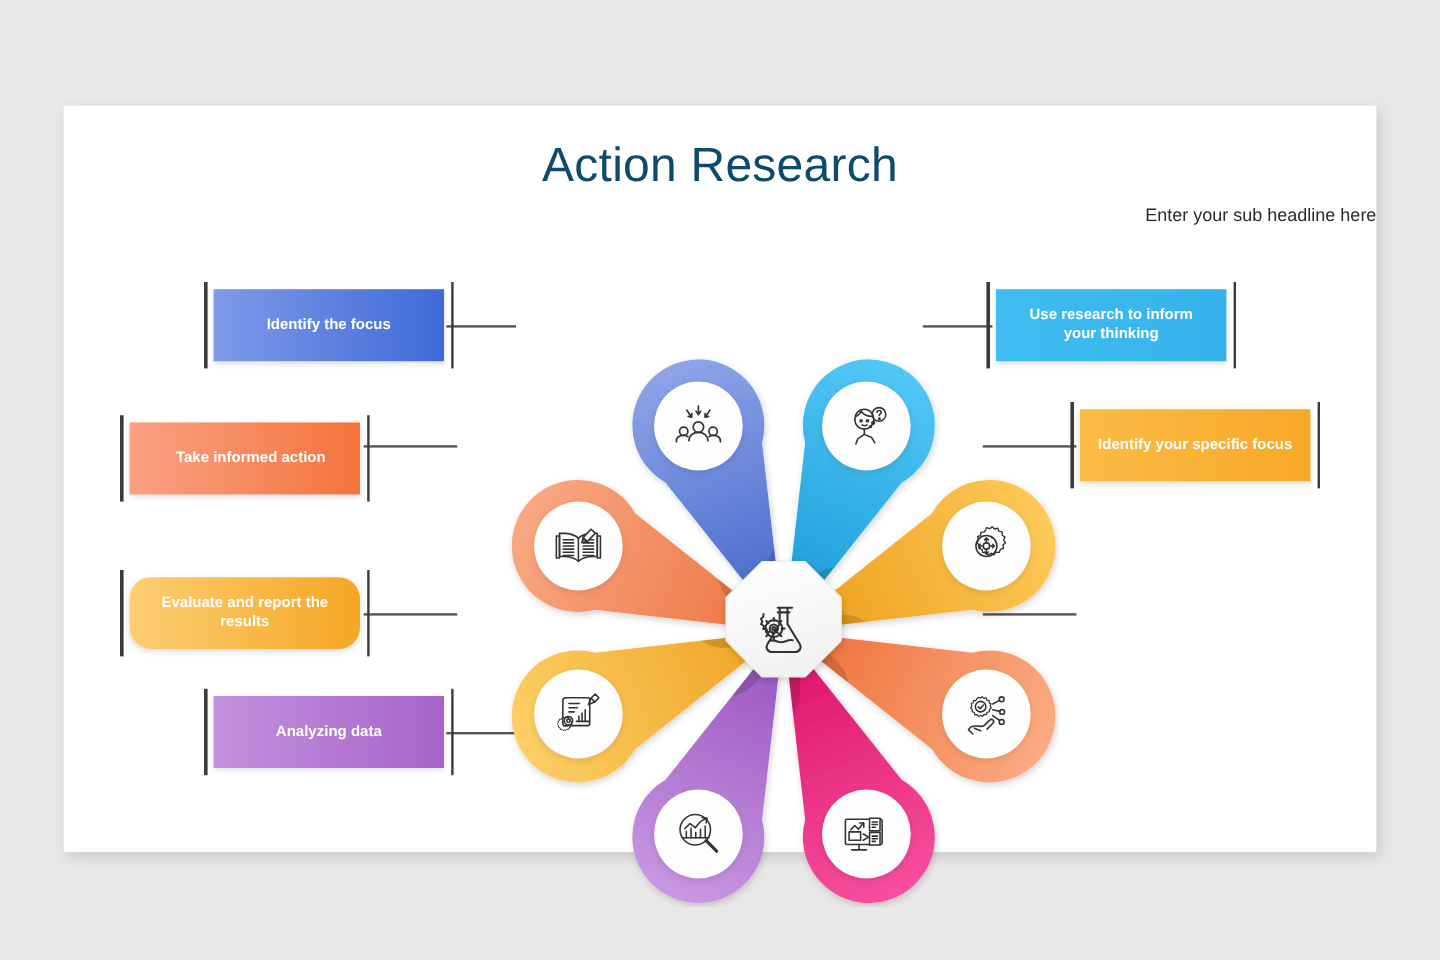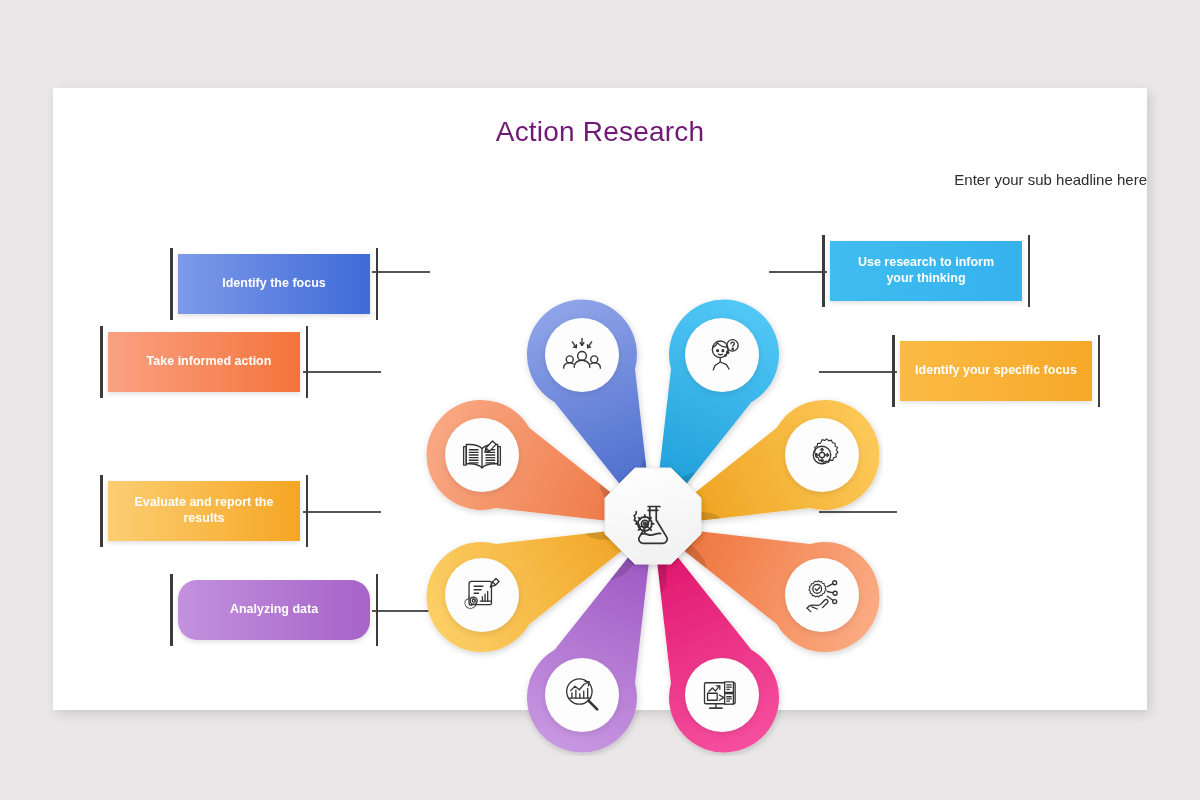--- a/index.html
+++ b/index.html
@@ -24,23 +24,23 @@
     height: 622px;
     background: #ffffff;
     box-shadow: 3px 4px 11px rgba(0,0,0,0.13);
   }
   #slide-title {
     position: absolute;
     left: 0;
     top: 28px;
     width: 100%;
     text-align: center;
-    font-size: 28px;
+    font-size: 40px;
     font-weight: 400;
-    color: #701a75;
+    color: #0c4a6e;
     letter-spacing: 0.2px;
   }
   #slide-subtitle {
     position: absolute;
     left: 0;
     top: 83px;
     width: 100%;
     text-align: right;
     font-size: 15px;
     font-weight: 400;
@@ -375,39 +375,39 @@
           <path d="M13.4 31.5c3-1.6 5.5 1 8.6 1 3.6 0 5.8-2.6 9-1.5"></path>
           <path d="M17 15.5l-2.3-.9-1.9 1.5-1.9-1.8-2.4.8-.9-2.5-2.4-.4V9.6L2.9 8.3 4 6 2.7 4l2-1.9.3-2.4" transform="translate(4,11) scale(0.92)"></path>
           <circle cx="16.5" cy="22" r="6.5"></circle>
           <circle cx="16.5" cy="22" r="3.2"></circle>
           <circle cx="16.5" cy="22" r="1.2"></circle>
           <path d="M16.5 13.8v2.2M16.5 28v2.2M8.3 22h2.2M22.5 22h2.2M10.7 16.2l1.6 1.6M20.7 26.2l1.6 1.6M22.3 16.2l-1.6 1.6M12.3 26.2l-1.6 1.6"></path>
         </svg>
       </div>
     </div>
 
-    <div class="label-box" style="left:125px; top:166px; background:linear-gradient(90deg,#7e9ae8 0%,#3f6ad8 100%);">
+    <div class="label-box" style="left:125px; top:153px; background:linear-gradient(90deg,#7e9ae8 0%,#3f6ad8 100%);">
       <span class="bar left"></span>
       <span class="bar right"></span>
       <span class="label-text">Identify the focus</span>
     </div>
 
-    <div class="label-box" style="left:55px; top:244px; background:linear-gradient(90deg,#f9a183 0%,#f4743b 100%);padding-left:24px;">
+    <div class="label-box" style="left:55px; top:264px; background:linear-gradient(90deg,#f9a183 0%,#f4743b 100%);padding-left:24px;">
       <span class="bar left"></span>
       <span class="bar right"></span>
       <span class="label-text">Take informed action</span>
     </div>
 
-    <div class="label-box" style="left:55px; top:393px; background:linear-gradient(90deg,#fcce73 0%,#f5a623 100%);">
+    <div class="label-box" style="left:55px; top:393px; background:linear-gradient(90deg,#fcce73 0%,#f5a623 100%);border-radius:18px;">
       <span class="bar left"></span>
       <span class="bar right"></span>
       <span class="label-text">Evaluate and report the results</span>
     </div>
 
-    <div class="label-box" style="left:125px; top:492px; background:linear-gradient(90deg,#c291dd 0%,#a763c9 100%);border-radius:19px;">
+    <div class="label-box" style="left:125px; top:492px; background:linear-gradient(90deg,#c291dd 0%,#a763c9 100%);">
       <span class="bar left"></span>
       <span class="bar right"></span>
       <span class="label-text">Analyzing data</span>
     </div>
 
     <div class="label-box" style="left:777px; top:153px; background:linear-gradient(90deg,#3fbdf1 0%,#35b2ec 100%);">
       <span class="bar left"></span>
       <span class="bar right"></span>
       <span class="label-text">Use research to inform your thinking</span>
     </div>

